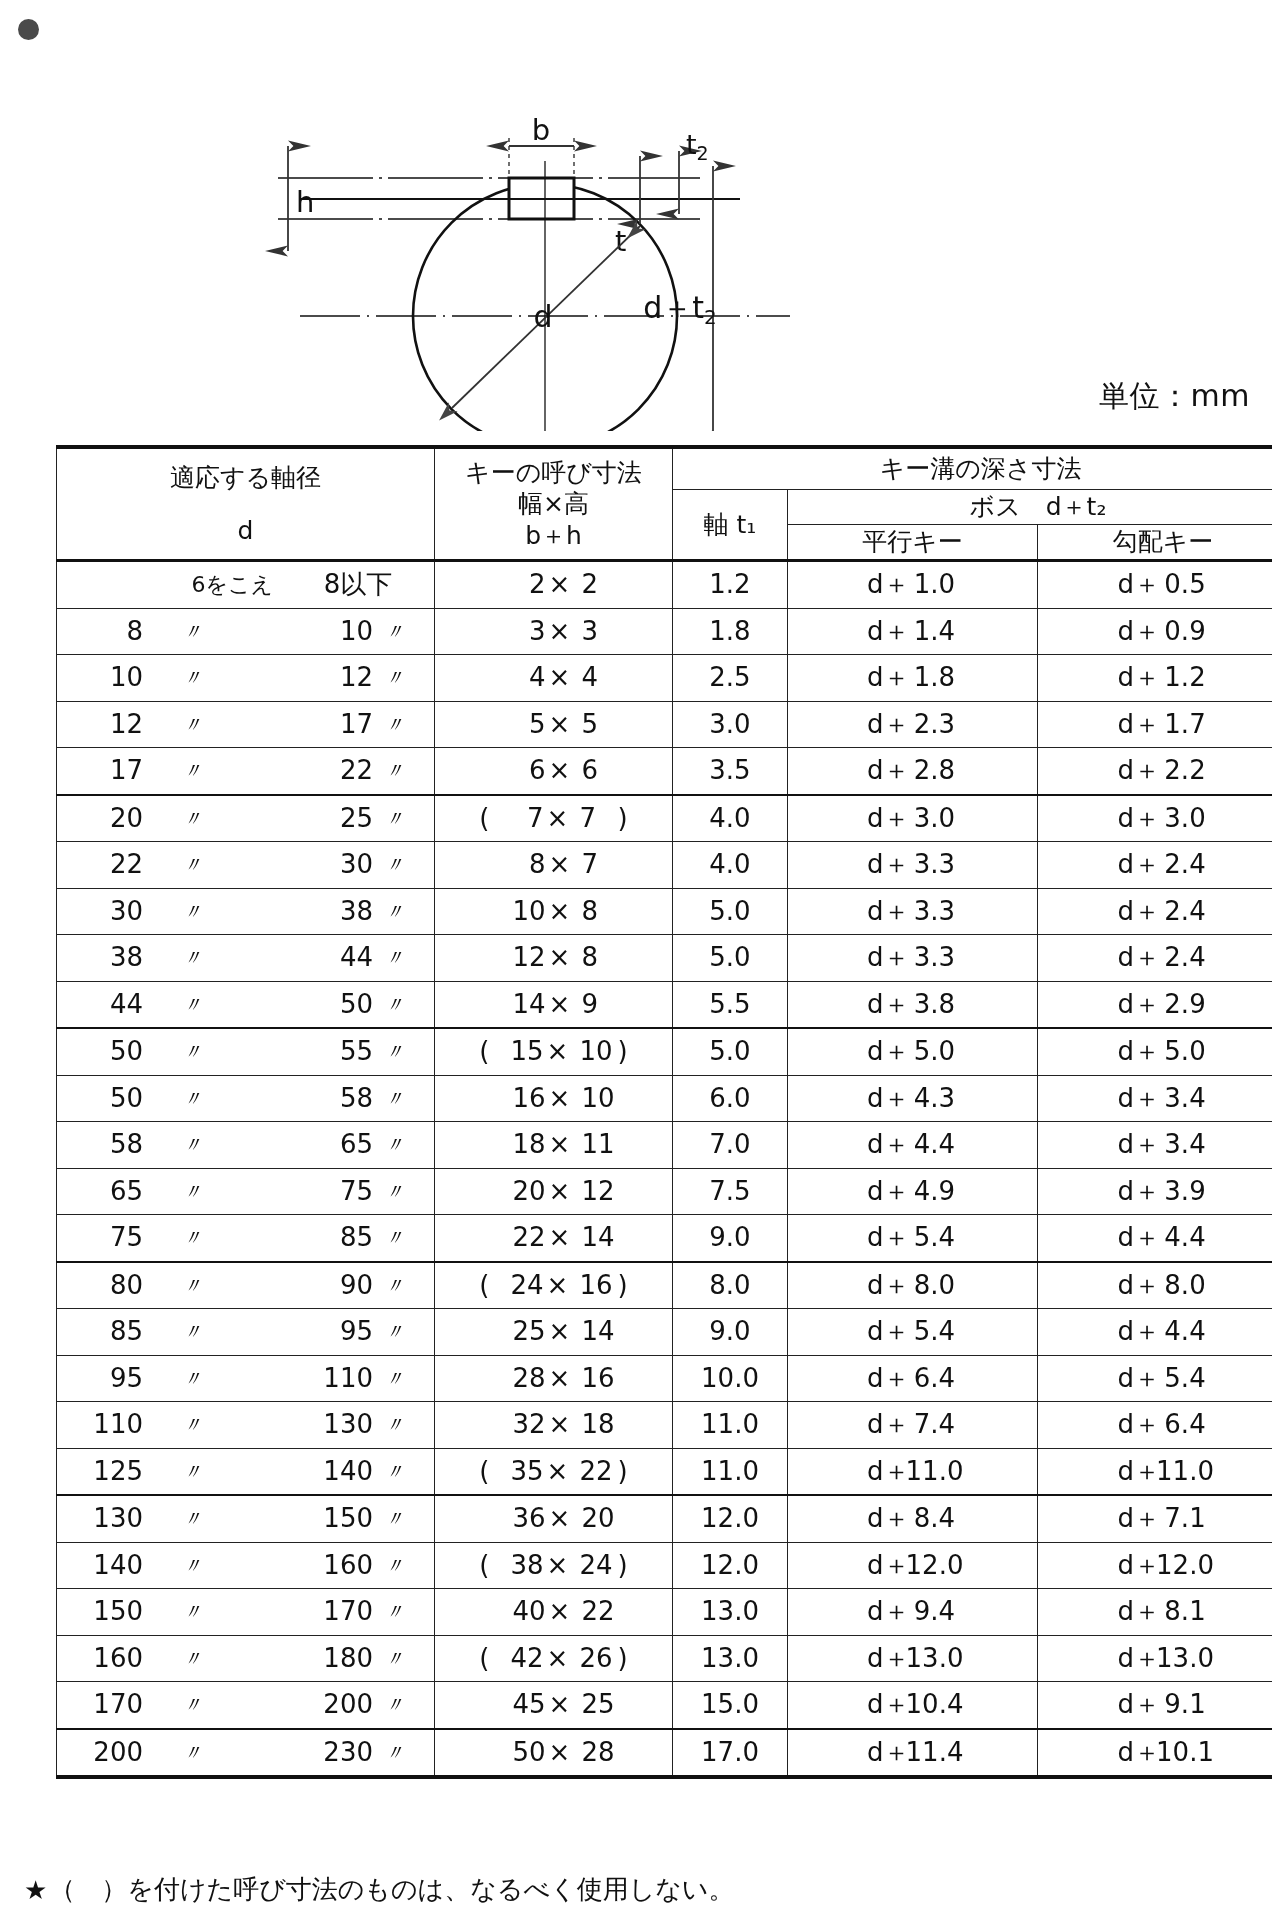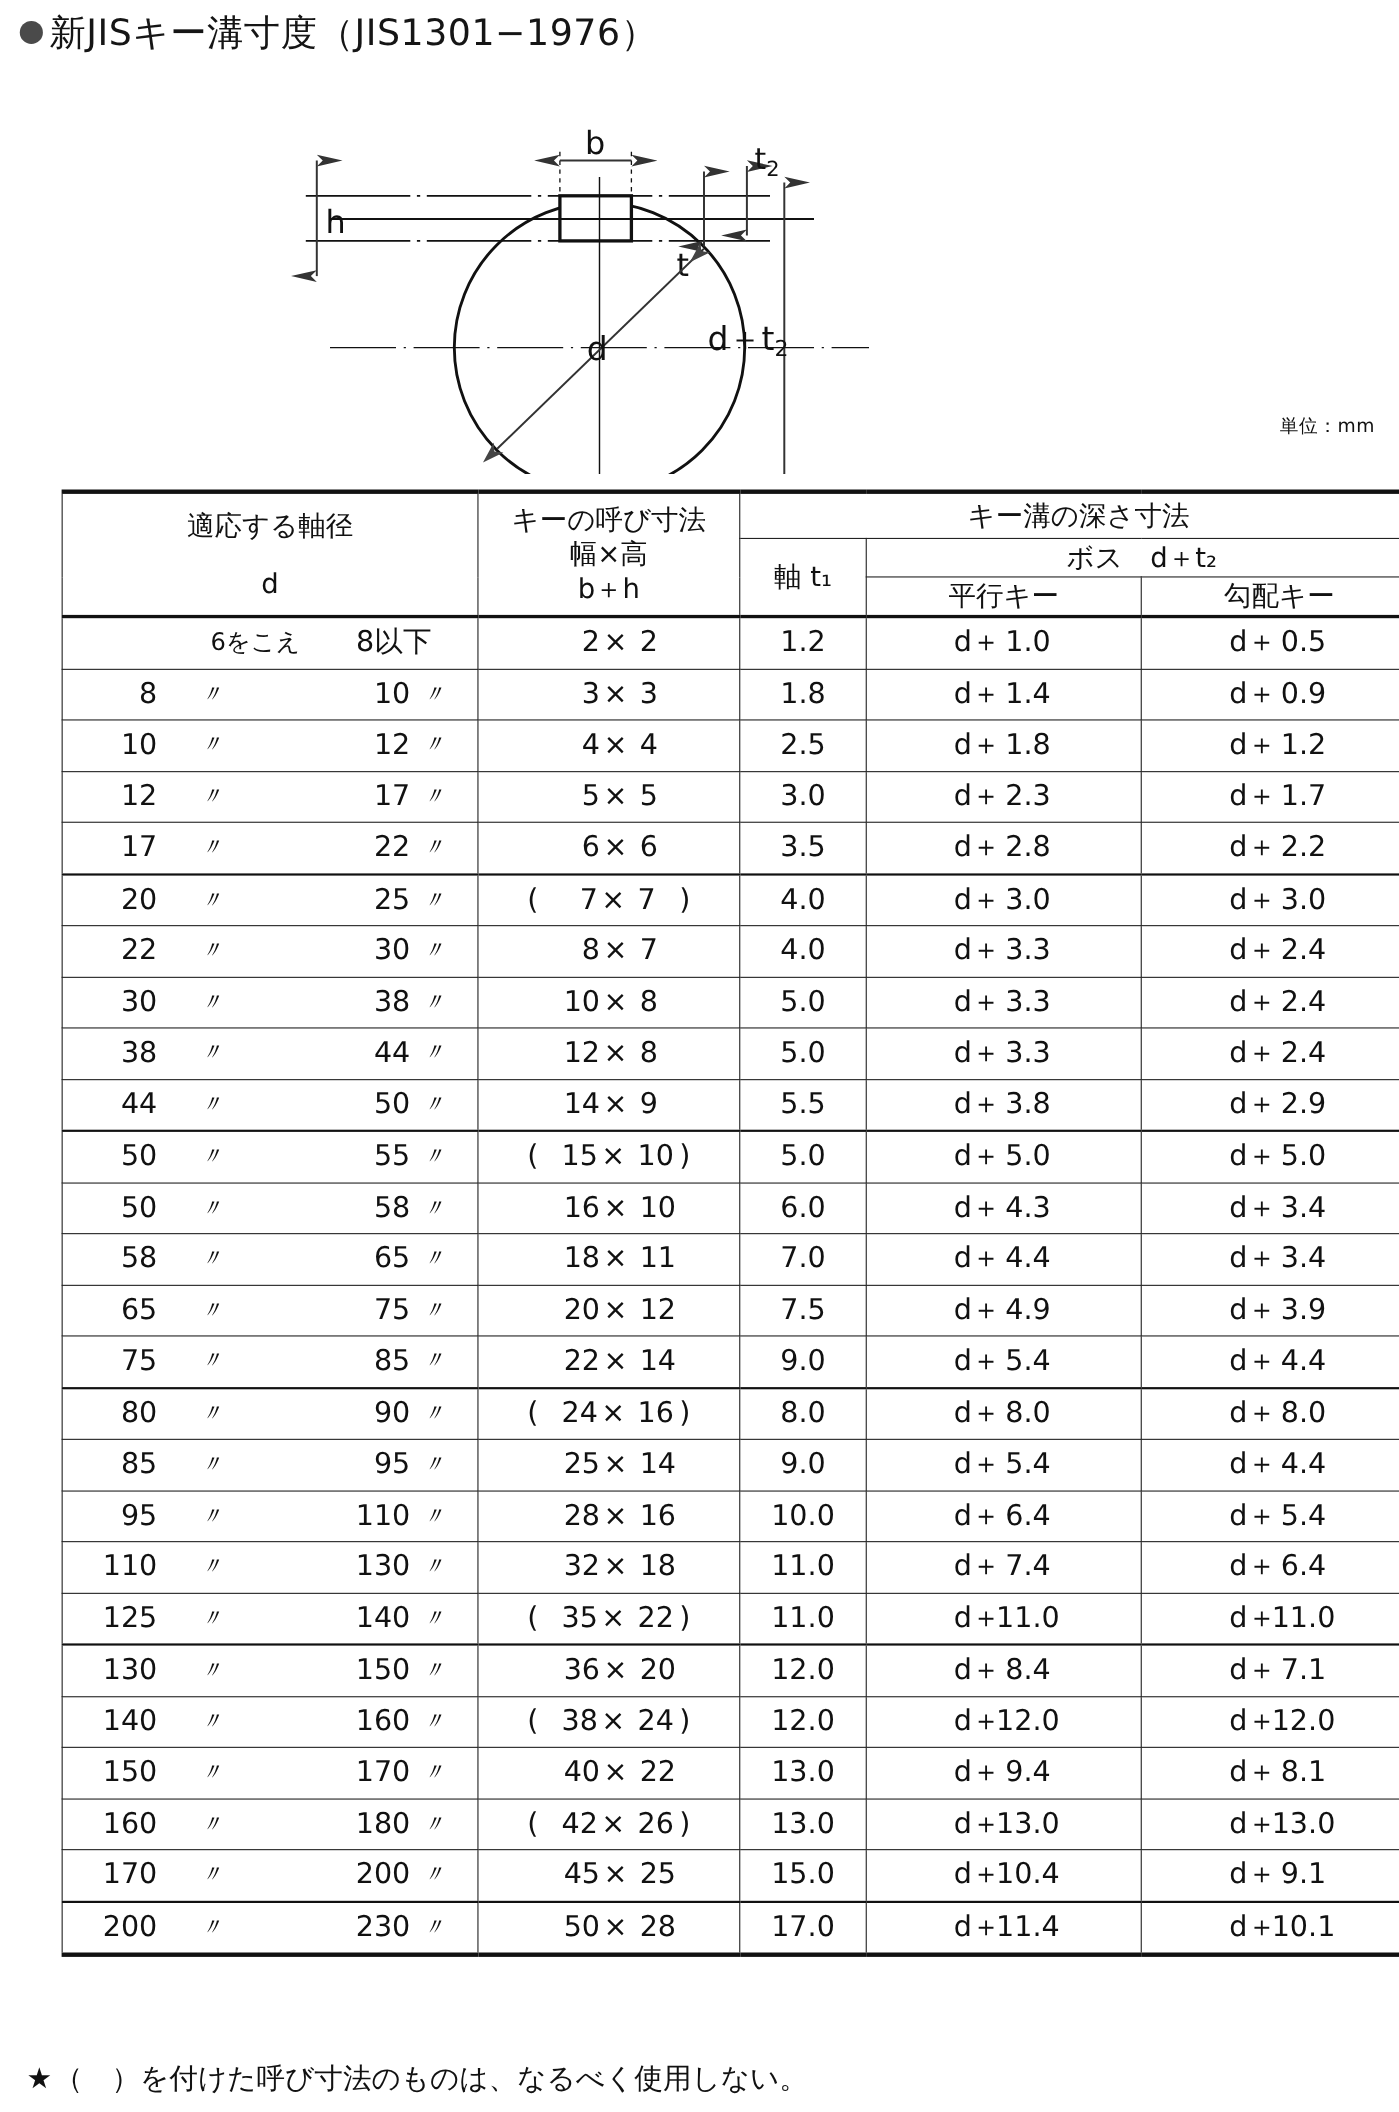--- a/index.html
+++ b/index.html
@@ -46,21 +46,21 @@
     position: relative;
     width: 1272px;
     height: 385px;
   }
   .diagram-svg { display: block; }
 
   .unit-note {
     position: absolute;
     right: 22px;
     top: 330px;
-    font-size: 17px;
+    font-size: 30px;
     letter-spacing: 0.5px;
     white-space: nowrap;
   }
 
   
   .table-zone {
     position: absolute;
     left: 22px;
     top: 445px;
     width: 1232px;
@@ -161,21 +161,20 @@
     align-items: center;
     gap: 2px;
   }
   .star { font-size: 26px; color: #111; }
 </style>
 </head>
 <body>
 
 <div class="title-row">
   <span class="bullet-dot"></span>
-  <span class="title-text">新JISキー溝寸度（JIS1301−1976）</span>
 </div>
 
 <div class="diagram-wrap">
   <svg class="diagram-svg" width="1272" height="385" viewBox="0 0 1272 385">
     <defs>
       <marker id="arrUp" markerWidth="10" markerHeight="14" refX="5" refY="13" orient="auto">
         <path d="M5,0 L8,13 L5,10 L2,13 Z" fill="#333"></path>
       </marker>
       <marker id="arrDn" markerWidth="10" markerHeight="14" refX="5" refY="1" orient="auto">
         <path d="M5,14 L8,1 L5,4 L2,1 Z" fill="#333"></path>

